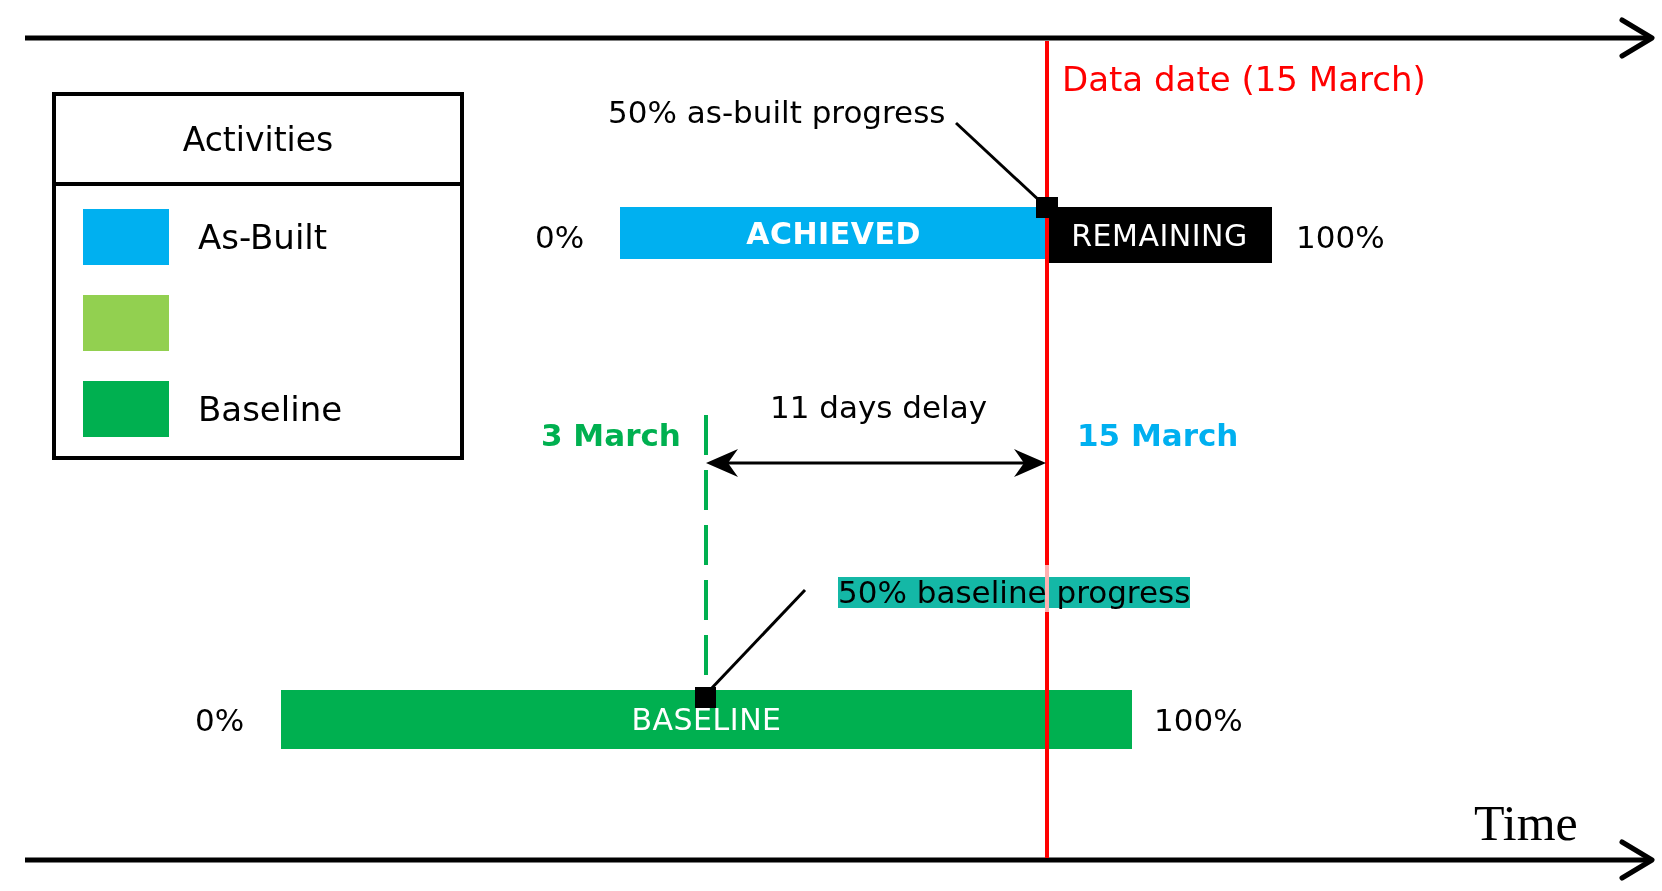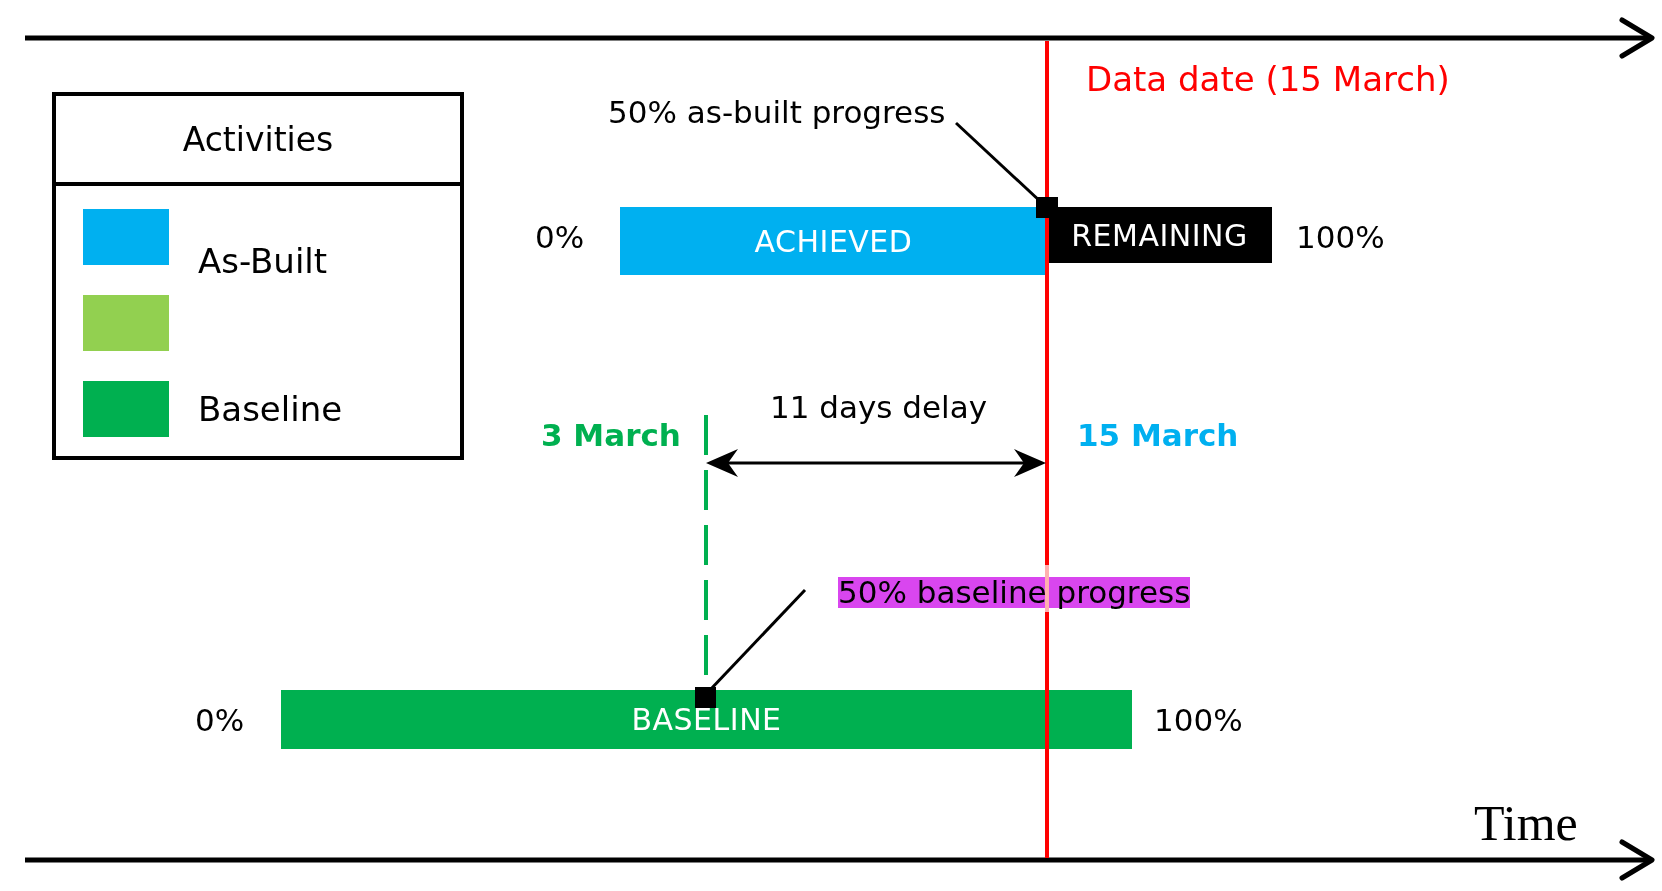--- a/index.html
+++ b/index.html
@@ -31,42 +31,42 @@
 
   <g>
     <line x1="25" y1="860" x2="1650" y2="860" stroke="#000" stroke-width="5"></line>
     <polyline points="1622,842 1652,860 1622,878" fill="none" stroke="#000" stroke-width="5" stroke-linecap="round" stroke-linejoin="round"></polyline>
   </g>
 </svg>
 
 <div class="legend">
   <div class="legend-head">Activities</div>
   <div class="swatch" style="top:113px; background:#00B0F0;"></div>
-  <div class="legend-label" style="top:124px;margin-top:24px;">As-Built</div>
+  <div class="legend-label" style="top:124px;">As-Built</div>
   <div class="swatch" style="top:199px; background:#92D050;"></div>
   <div class="swatch" style="top:285px; background:#00B050;"></div>
   <div class="legend-label" style="top:296px;">Baseline</div>
 </div>
 
 <div class="txt t30" style="left:608px; top:97px;">50% as-built progress</div>
 <div class="txt t30" style="left:535px; top:222px;">0%</div>
-<div class="bar" style="left:620px; top:207px; width:427px; height:68px; background:#00B0F0;">
+<div class="bar" style="left:620px; top:207px; width:427px; height:52px; background:#00B0F0;font-weight:bold;">
   <span>ACHIEVED</span>
 </div>
 <div class="bar" style="left:1047px; top:207px; width:225px; height:56px; background:#000000;">
   <span>REMAINING</span>
 </div>
 <div class="txt t30" style="left:1296px; top:222px;">100%</div>
 
 <div class="txt t30" style="left:195px; top:705px;">0%</div>
 <div class="bar" style="left:281px; top:690px; width:851px; height:59px; background:#00B050;">
   <span>BASELINE</span>
 </div>
 <div class="txt t30" style="left:1154px; top:705px;">100%</div>
-<div class="txt t30" style="left:838px; top:577px; background:#d946ef; padding:0 0;">50% baseline progress</div>
+<div class="txt t30" style="left:838px; top:577px; background:#14b8a6; padding:0 0;">50% baseline progress</div>
 
 <svg class="canvas" width="1662" height="891" viewBox="0 0 1662 891">
 
   <g>
     <line x1="1047" y1="41" x2="1047" y2="565" stroke="#FF0000" stroke-width="4"></line>
     <line x1="1047" y1="565" x2="1047" y2="612" stroke="#FFB0B0" stroke-width="4"></line>
     <line x1="1047" y1="612" x2="1047" y2="858" stroke="#FF0000" stroke-width="4"></line>
   </g>
 
   <line x1="706" y1="415" x2="706" y2="690" stroke="#00B050" stroke-width="4" stroke-dasharray="40,15"></line>
@@ -77,18 +77,18 @@
     <polygon points="1046,463 1014,449 1024,463 1014,477" fill="#000"></polygon>
   </g>
 
   <line x1="956" y1="123" x2="1042" y2="203" stroke="#000" stroke-width="3"></line>
   <rect x="1036" y="197" width="22" height="21" fill="#000"></rect>
 
   <line x1="710" y1="690" x2="805" y2="590" stroke="#000" stroke-width="3"></line>
   <rect x="695" y="687" width="21" height="21" fill="#000"></rect>
 </svg>
 
-<div class="txt t30" style="left:1062px; top:62px; color:#FF0000; font-size:34px;margin-left:24px;">Data date (15 March)</div>
+<div class="txt t30" style="left:1062px; top:62px; color:#FF0000; font-size:34px;">Data date (15 March)</div>
 <div class="txt t30 bold" style="left:541px; top:420px; color:#00B050;">3 March</div>
 <div class="txt t30" style="left:770px; top:392px;">11 days delay</div>
 <div class="txt t30 bold" style="left:1077px; top:420px; color:#00B0F0;">15 March</div>
 
 <div class="txt" style="left:1474px; top:798px; font-size:50px;font-family:Liberation Serif, serif;">Time</div>
 
 </body></html>

